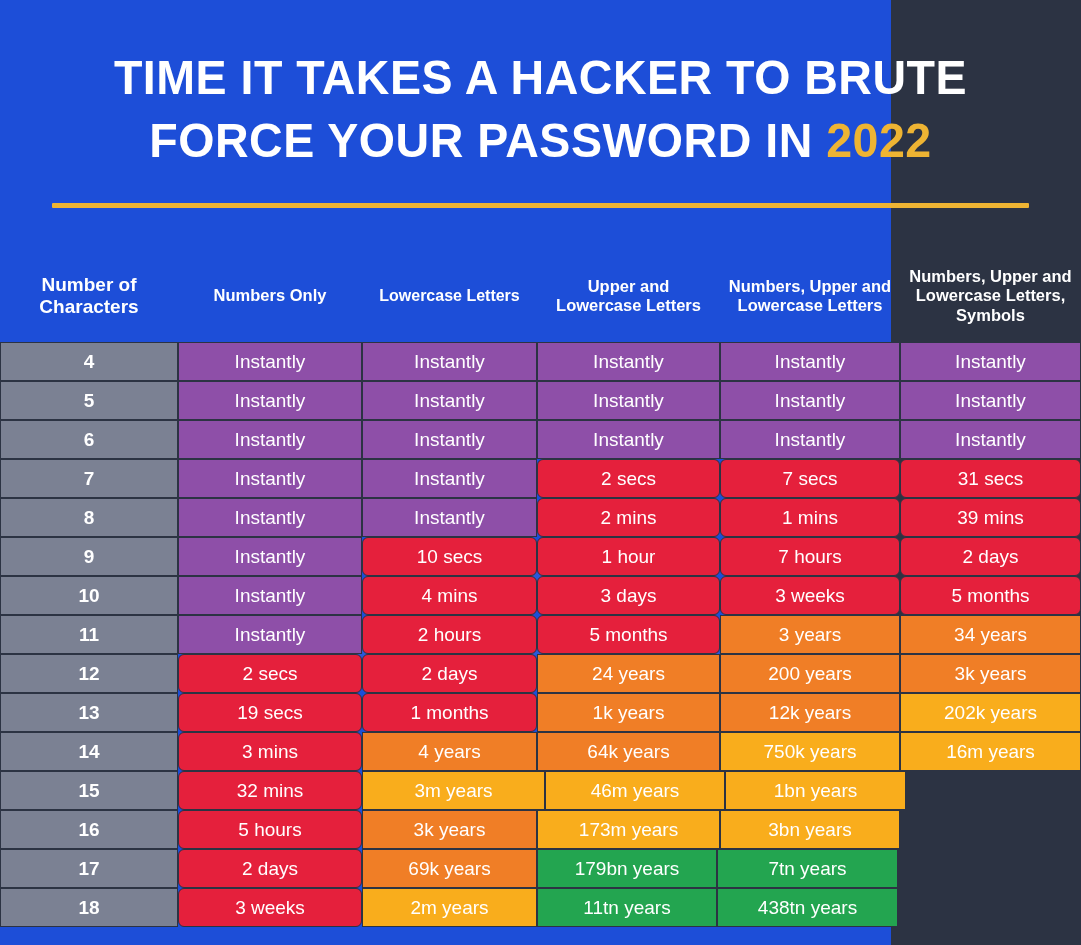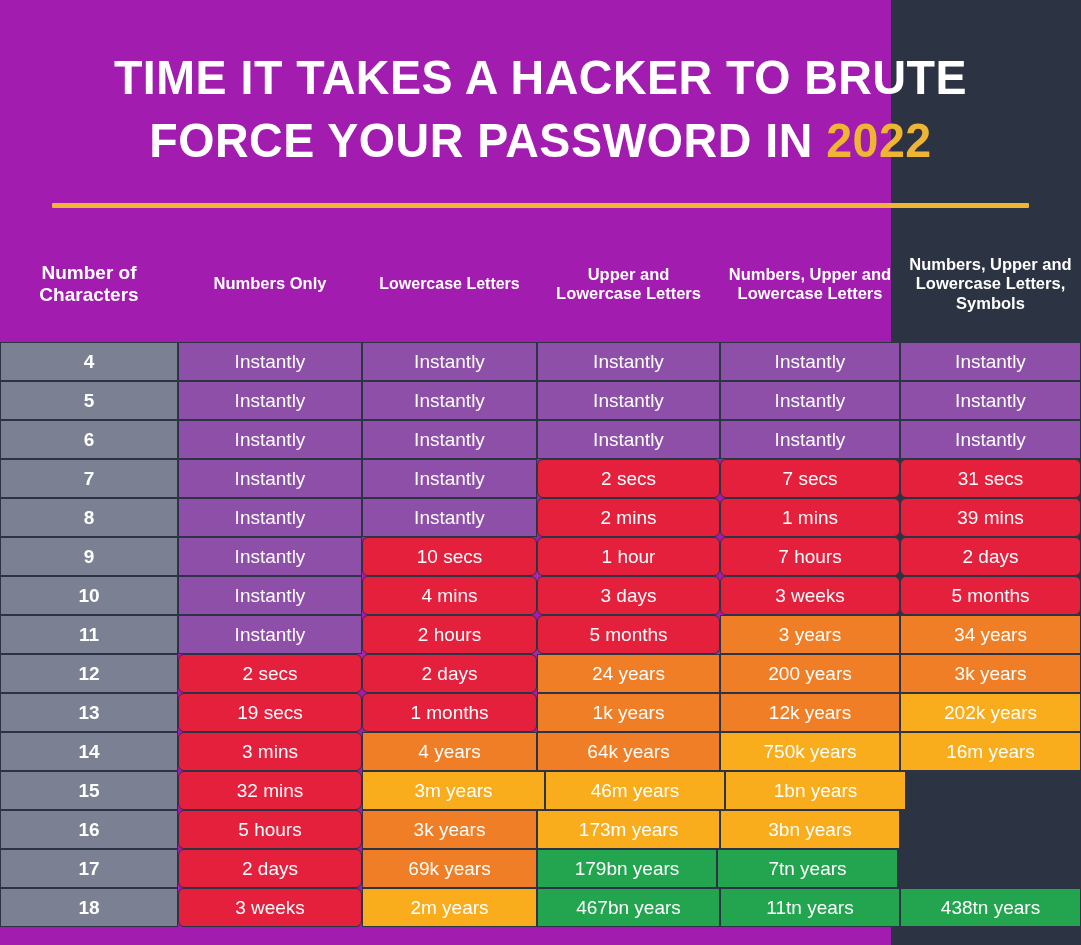--- a/index.html
+++ b/index.html
@@ -2,21 +2,21 @@
 <html><head>
 <meta charset="utf-8">
 <style>
   * { margin:0; padding:0; box-sizing:border-box; }
   html, body {
     width:1081px; height:945px;
     background:#2c3343;
     font-family:"Liberation Sans", sans-serif;
     overflow:hidden;
   }
-  #root { position:relative; width:891px; height:945px; background:#a21caf; }
+  #root { position:relative; width:891px; height:945px; background:#1d4ed8; }
 
   
   .watermark {
     position:absolute; left:0; top:300px; width:1081px; height:645px;
     display:flex; flex-direction:column; align-items:center; justify-content:center;
     pointer-events:none; z-index:3; opacity:.055;
   }
   .wm-line {
     color:#ffffff; font-weight:bold; letter-spacing:18px;
     font-size:86px; line-height:1.05; white-space:nowrap;
@@ -32,21 +32,21 @@
   }
   .title-year { color:#eeb433; }
 
   .divider {
     position:absolute; left:52px; top:203px; width:977px; height:5px;
     background:#eeb433; z-index:4; border-radius:1px;
   }
 
   
   .header-row {
-    position:absolute; left:0; top:232px; width:1081px; height:104px;
+    position:absolute; left:0; top:244px; width:1081px; height:104px;
     display:flex; z-index:4;
   }
   .hcell {
     display:flex; align-items:center; justify-content:center; text-align:center;
     color:#ffffff; font-weight:bold; padding:0 6px; line-height:1.16;
   }
   .hcell.first { width:178px; font-size:19px; }
   .hcell.c2 { width:184px; font-size:16.5px; }
   .hcell.c3 { width:175px; font-size:16px; }
   .hcell.c4 { width:183px; font-size:16.5px; }
@@ -208,19 +208,18 @@
         <div class="cell label">17</div>
         <div class="cell c2 sc-red">2 days</div>
         <div class="cell c3 sc-orange">69k years</div>
         <div class="cell c5 sc-green">179bn years</div>
         <div class="cell c6 sc-green">7tn years</div>
       </div>
       <div class="row">
         <div class="cell label">18</div>
         <div class="cell c2 sc-red">3 weeks</div>
         <div class="cell c3 sc-yellow">2m years</div>
-        <div class="cell c4 sc-green">467bn years</div>
         <div class="cell c5 sc-green">11tn years</div>
         <div class="cell c6 sc-green">438tn years</div>
       </div>
     </div>
 
 </div>
 
 </body></html>

